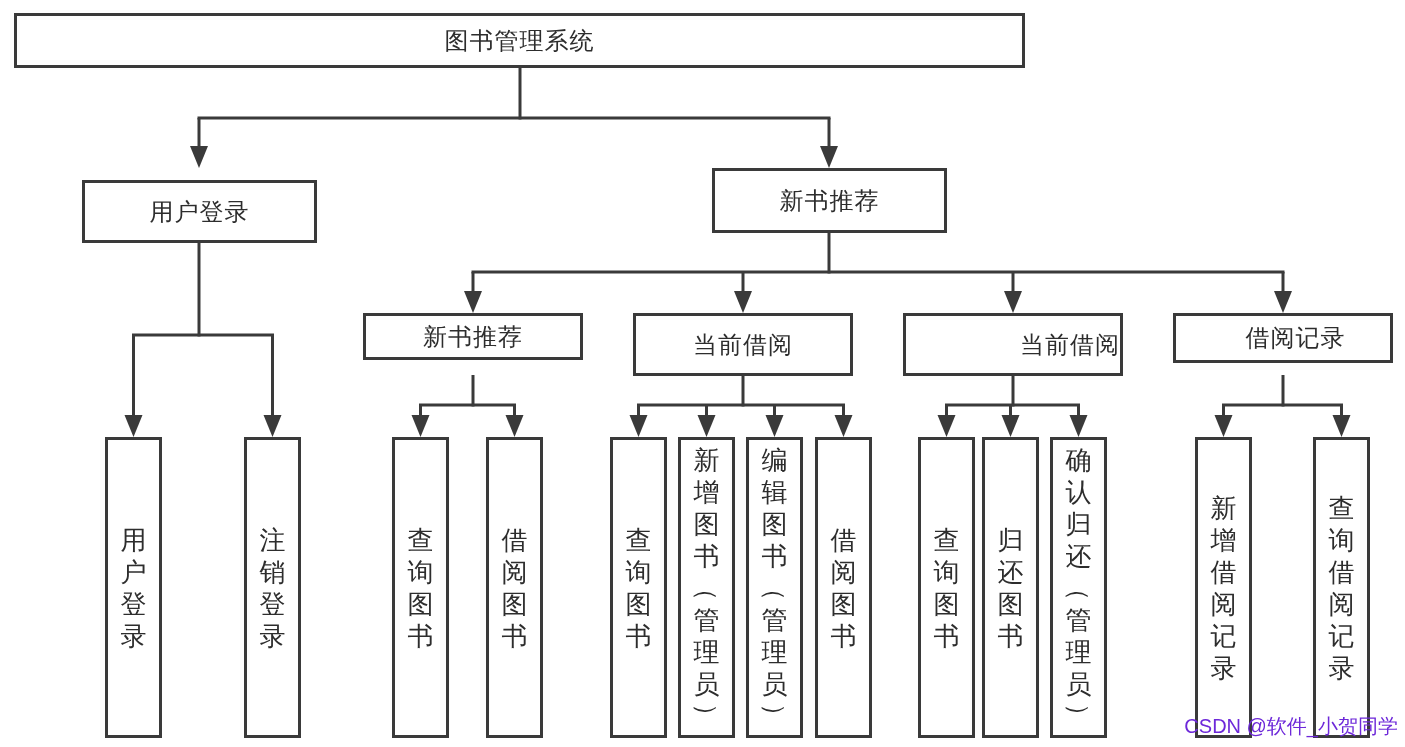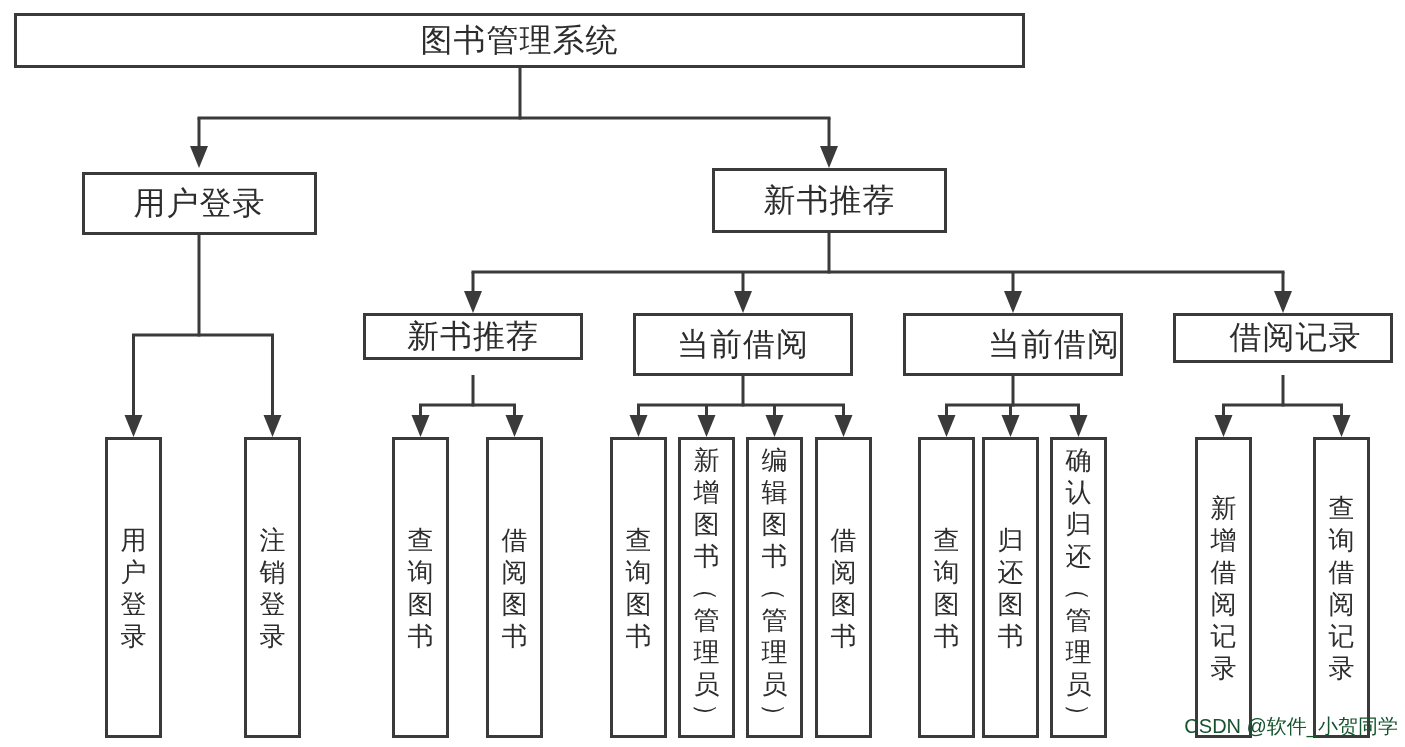--- a/index.html
+++ b/index.html
@@ -14,38 +14,38 @@
   .connectors{position:absolute;left:0;top:0;width:1405px;height:747px;}
   .box{
     position:absolute;
     box-sizing:border-box;
     border:3px solid #3a3a3a;
     background:#ffffff;
     display:flex;
     align-items:center;
     justify-content:center;
   }
-  .hbox{font-size:32px;letter-spacing:1px;}
+  .hbox{font-size:24px;letter-spacing:1px;}
   .vbox{flex-direction:column;}
   .v-label{display:flex;flex-direction:column;align-items:center;}
   .vch{
     display:block;
     width:32px;height:32px;
     line-height:32px;
     font-size:26px;
     text-align:center;
   }
   .vch.paren{transform:rotate(90deg);}
   .watermark{
     position:absolute;
     left:1178px;top:713px;
     width:220px;
     text-align:right;
     font-size:20px;
-    color:#14532d;
+    color:#6d28d9;
     white-space:nowrap;
     z-index:5;
   }
 </style>
 </head>
 <body>
 
 <div class="canvas">
 
   <svg class="connectors" width="1405" height="747" viewBox="0 0 1405 747" xmlns="http://www.w3.org/2000/svg">
@@ -110,21 +110,21 @@
       <polygon points="1069.5,415 1087.5,415 1078.5,437"></polygon>
       <polygon points="1214.5,415 1232.5,415 1223.5,437"></polygon>
       <polygon points="1332.5,415 1350.5,415 1341.5,437"></polygon>
     </g>
   </svg>
 
   <div class="box hbox" style="left:14px;top:13px;width:1011px;height:55px;">
     <span>图书管理系统</span>
   </div>
 
-  <div class="box hbox" style="left:82px;top:172px;width:235px;height:63px;">
+  <div class="box hbox" style="left:82px;top:180px;width:235px;height:63px;">
     <span>用户登录</span>
   </div>
   <div class="box hbox" style="left:712px;top:168px;width:235px;height:65px;">
     <span>新书推荐</span>
   </div>
 
   <div class="box hbox" style="left:363px;top:313px;width:220px;height:47px;">
     <span>新书推荐</span>
   </div>
   <div class="box hbox" style="left:633px;top:313px;width:220px;height:63px;">

